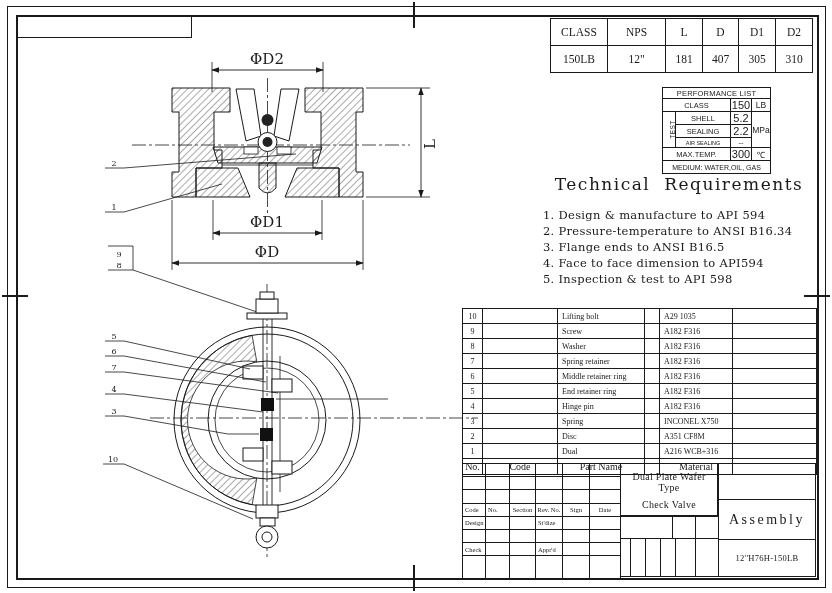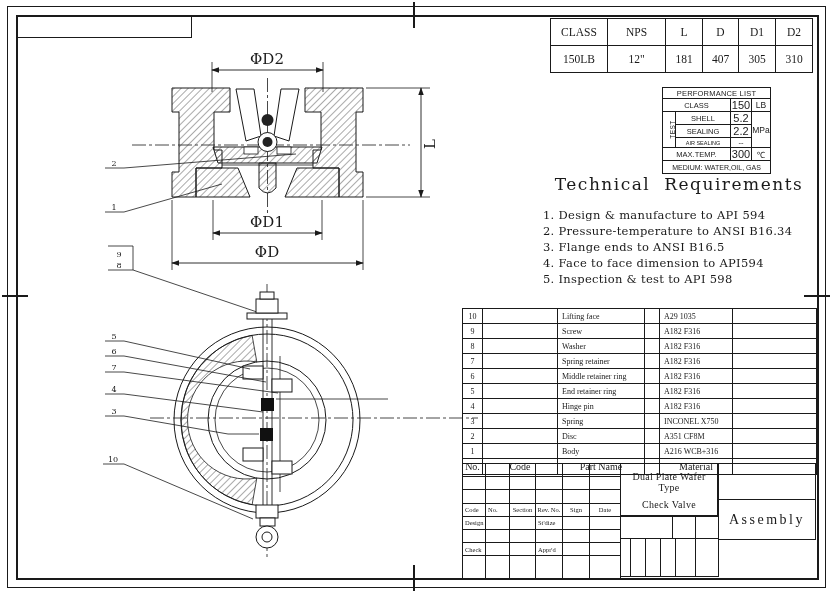--- a/index.html
+++ b/index.html
@@ -262,21 +262,21 @@
         <col style="width:75px">
         <col style="width:87px">
         <col style="width:15px">
         <col style="width:73px">
         <col style="width:84px">
       </colgroup>
     <tbody>
         <tr>
           <td>10</td>
           <td></td>
-          <td class="l">Lifting face</td>
+          <td class="l">Lifting bolt</td>
           <td></td>
           <td class="l">A29 1035</td>
           <td></td>
         </tr>
     <tr>
           <td>9</td>
           <td></td>
           <td class="l">Screw</td>
           <td></td>
           <td class="l">A182 F316</td>
@@ -334,21 +334,21 @@
           <td>2</td>
           <td></td>
           <td class="l">Disc</td>
           <td></td>
           <td class="l">A351 CF8M</td>
           <td></td>
         </tr>
     <tr>
           <td>1</td>
           <td></td>
-          <td class="l">Body</td>
+          <td class="l">Dual</td>
           <td></td>
           <td class="l">A216 WCB+316</td>
           <td></td>
         </tr>
     <tr class="hdr">
       <td>No.</td>
       <td>Code</td>
       <td>Part Name</td>
       <td></td>
       <td>Material</td>
@@ -475,14 +475,15 @@
             <td></td>
             <td></td>
           </tr>
     </tbody>
       </table>
   </div>
 
   <div class="abs tb-right">
     <div class="abs cell" style="left:0;top:0;width:96px;height:35px;"></div>
     <div class="abs cell assembly" style="left:0;top:36px;width:96px;height:39px;">Assembly</div>
+    <div class="abs cell dwgno" style="left:0;top:76px;width:96px;height:36px;">12''H76H-150LB</div>
   </div>
 </div>
 
 </body></html>

